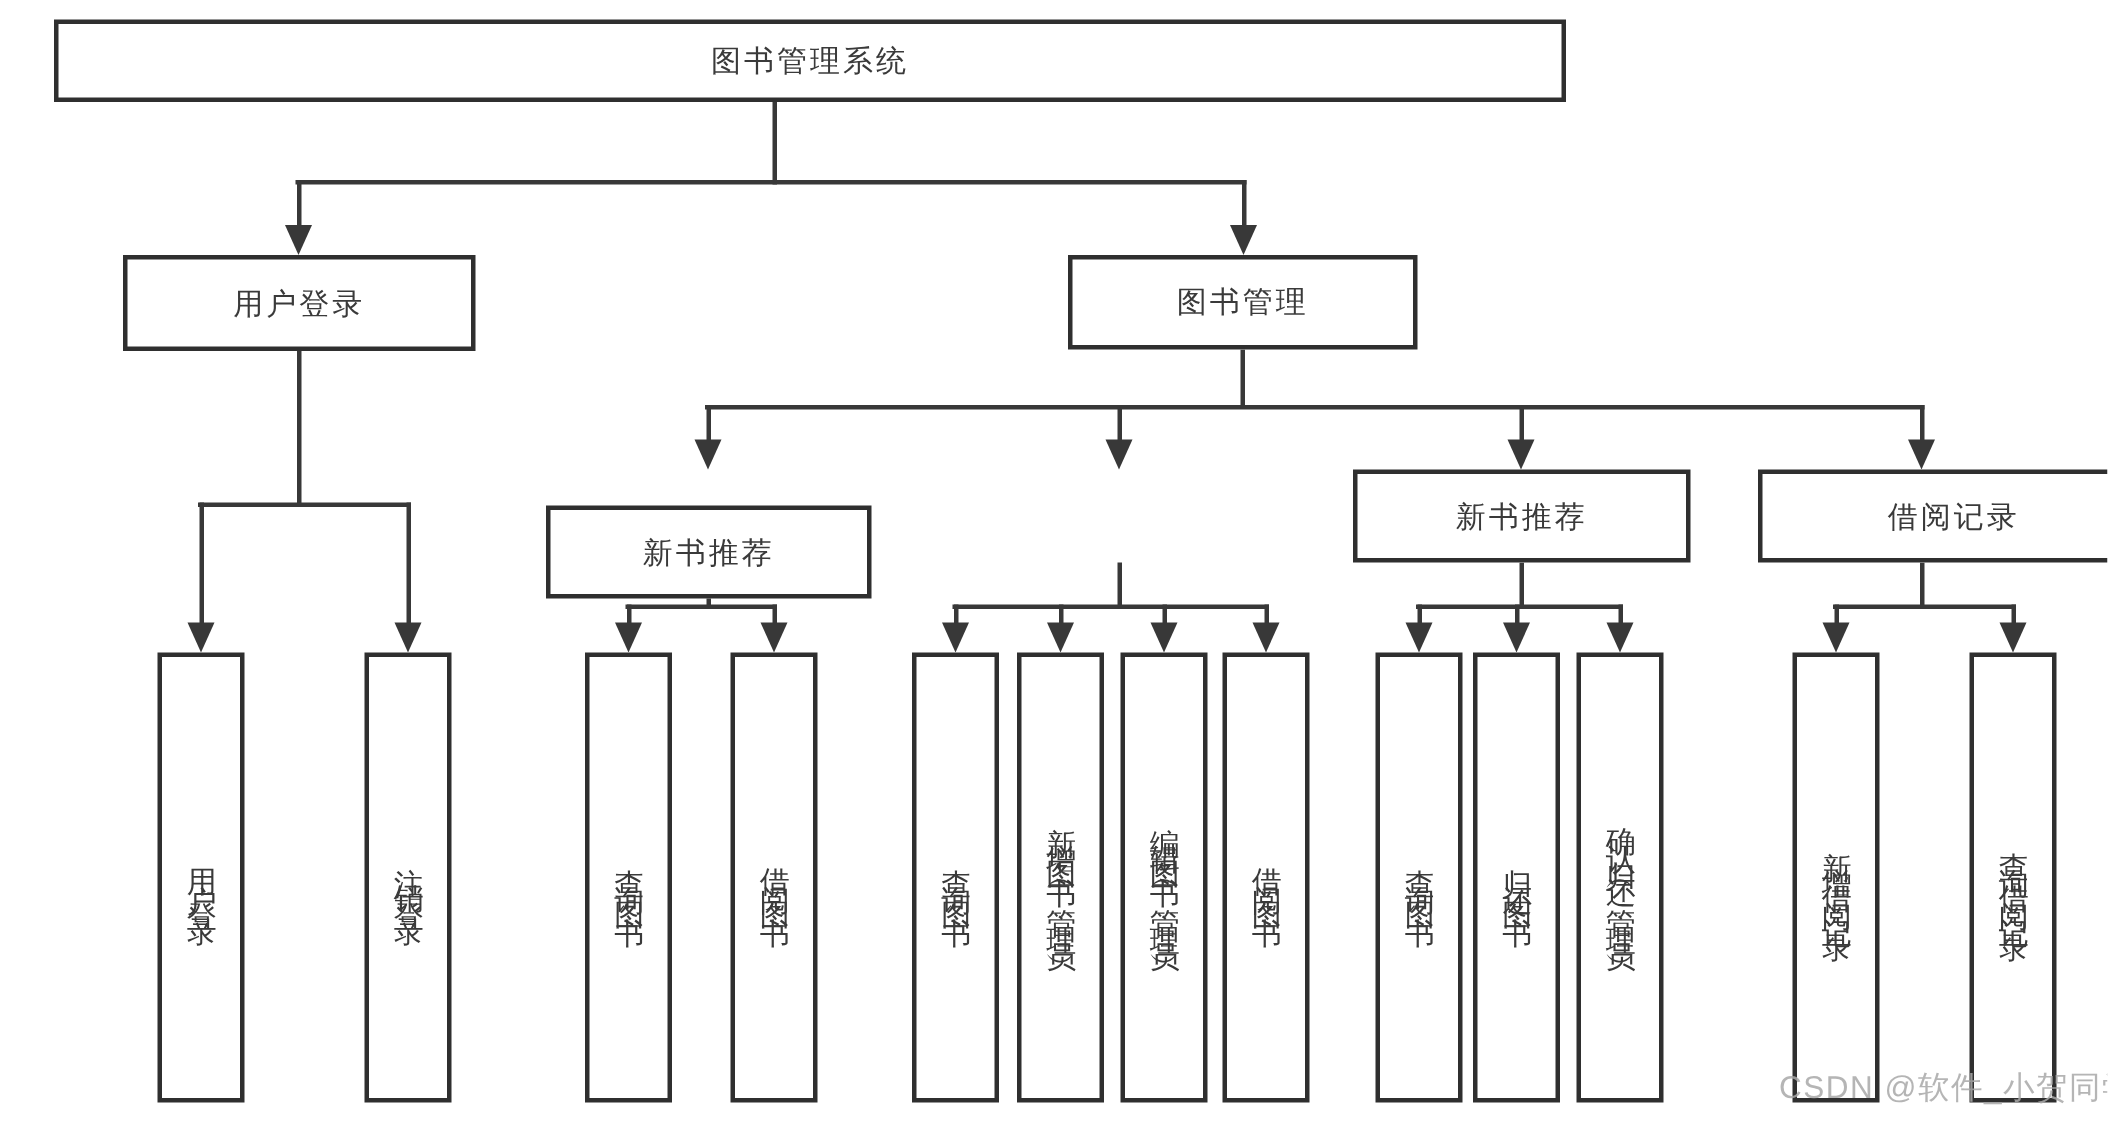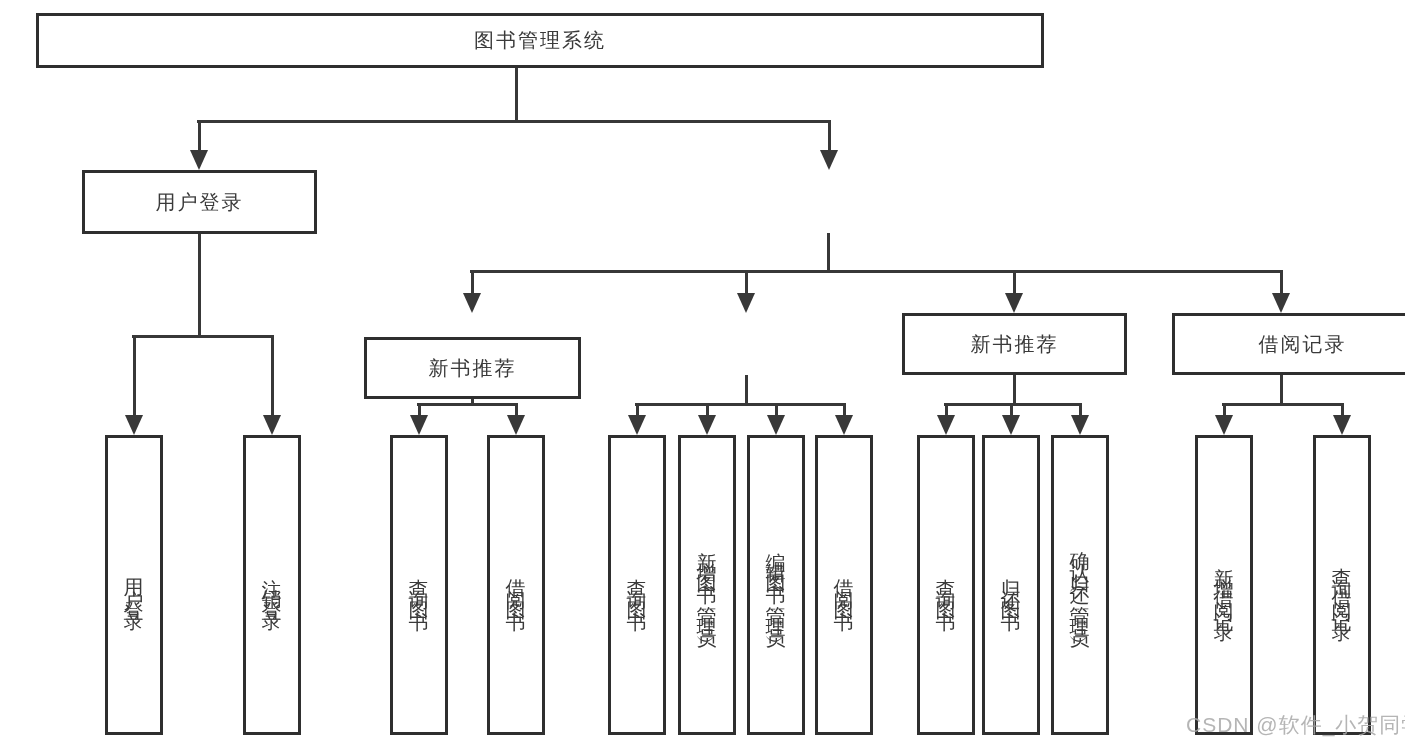--- a/index.html
+++ b/index.html
@@ -122,20 +122,21 @@
   <div class="vl" style="left:1280px; top:375px; height:30px;"></div>
   <div class="hl" style="left:1222px; top:403px; width:122px;"></div>
   <div class="vl" style="left:1223px; top:403px; height:14px;"></div>
   <div class="vl" style="left:1341px; top:403px; height:14px;"></div>
   <div class="ar" style="left:1215px; top:415px;"></div>
   <div class="ar" style="left:1333px; top:415px;"></div>
 
   <div class="box" style="left:12px; top:13px; width:1008px; height:55px;margin-left:24px;">图书管理系统</div>
 
   <div class="box" style="left:82px; top:170px; width:235px; height:64px;">用户登录</div>
+  <div class="box" style="left:712px; top:170px; width:233px; height:63px;">图书管理</div>
 
   <div class="box" style="left:364px; top:313px; width:217px; height:62px;margin-top:24px;">新书推荐</div>
   <div class="box" style="left:902px; top:313px; width:225px; height:62px;">新书推荐</div>
   <div class="box" style="left:1172px; top:313px; width:261px; height:62px;">借阅记录</div>
 
   <div class="vbox" style="left:105px; top:435px; width:58px; height:300px;">
     <span class="vtext">用户登录</span>
   </div>
   <div class="vbox" style="left:243px; top:435px; width:58px; height:300px;">
     <span class="vtext">注销登录</span>

